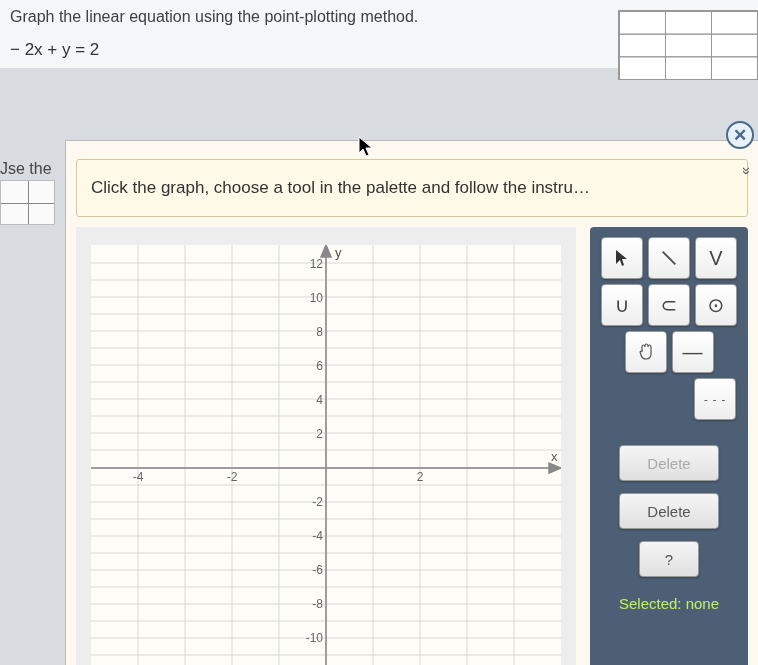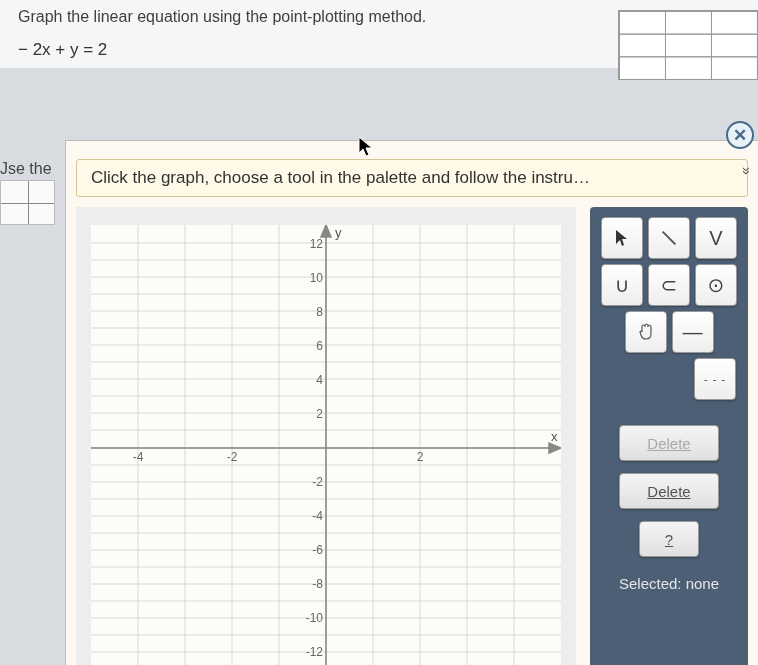--- a/index.html
+++ b/index.html
@@ -7,21 +7,21 @@
       width: 758px;
       height: 665px;
       font-family: Arial, sans-serif;
       background: #d8dce0;
       overflow: hidden;
       position: relative;
     }
     .bg-problem {
       position: absolute;
       top: 0; left: 0; right: 0;
-      padding: 8px 18px;
+      padding: 8px 10px;
       background: #f5f6f7;
       color: #3a3a3a;
     }
     .problem-title {
       font-size: 16px;
       color: #404040;
       margin-bottom: 14px;
     }
     .equation {
       font-size: 17px;
@@ -95,21 +95,21 @@
       display: flex;
       align-items: center;
       justify-content: center;
       font-size: 17px;
       color: #4a6a8a;
       background: #e8f0f8;
       font-weight: bold;
     }
     .instruction-bar {
       margin: 18px 10px 0 10px;
-      padding: 8px 14px;
+      padding: 18px 14px;
       background: #fff9e8;
       border: 1px solid #d4c89a;
       border-radius: 3px;
       font-size: 17px;
       color: #333;
       display: flex;
       align-items: center;
       justify-content: space-between;
     }
     .chevrons {
@@ -180,25 +180,24 @@
       border: 1px solid #999;
       border-radius: 4px;
       margin-bottom: 12px;
       display: flex;
       align-items: center;
       justify-content: center;
       font-size: 15px;
       color: #555;
       cursor: pointer;
       box-shadow: 0 1px 2px rgba(0,0,0,0.3);
-      text-decoration: underline;
     }
     .action-btn.disabled { color: #aaa; }
     .selected-label {
-      color: #e5e5e5;
+      color: #bef264;
       font-size: 15px;
       margin-top: 6px;
     }
     .cursor-icon {
       position: absolute;
       top: 136px;
       left: 358px;
       font-size: 20px;
       pointer-events: none;
       z-index: 100;

